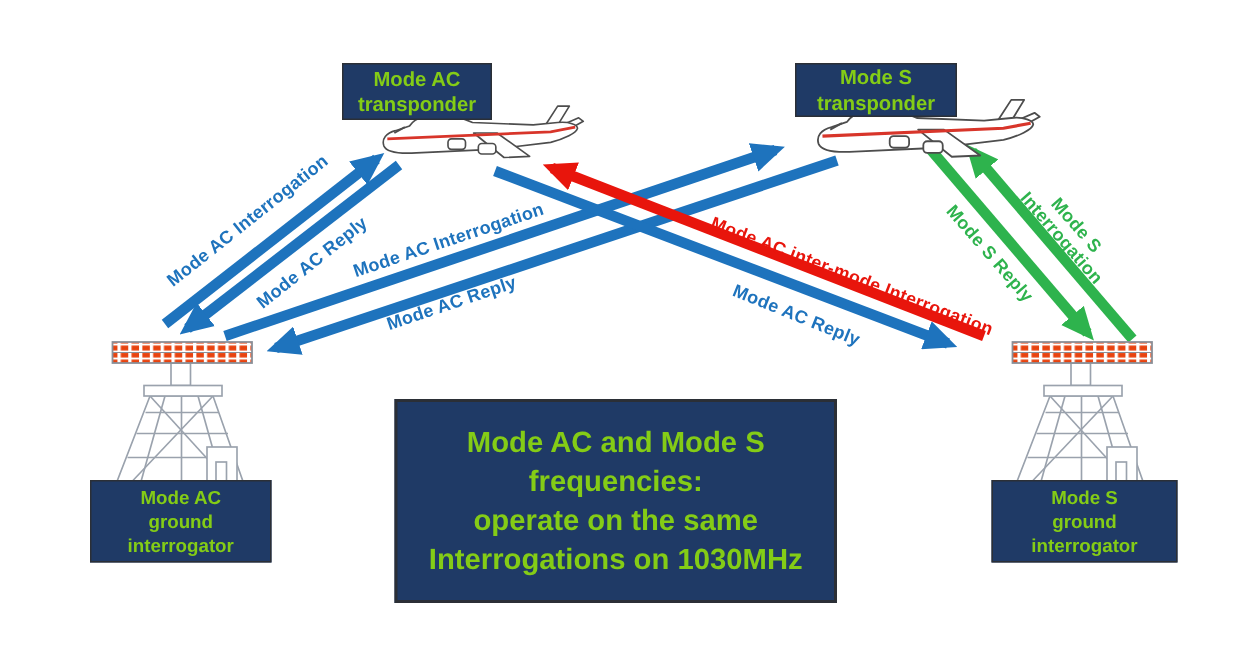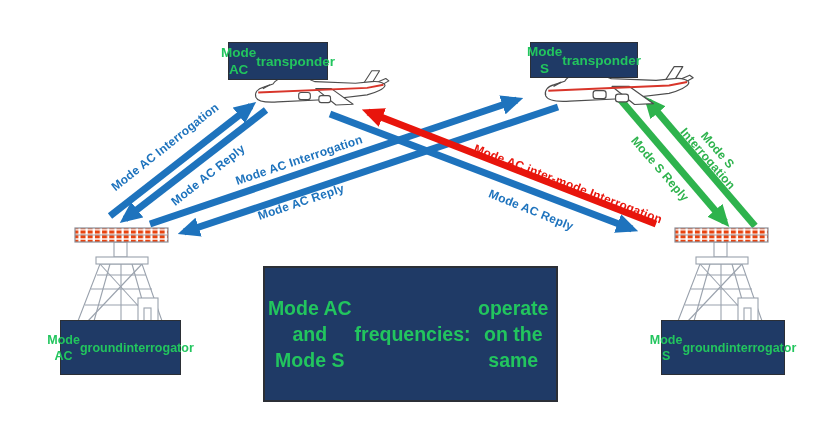--- a/index.html
+++ b/index.html
@@ -1,22 +1,22 @@
 <!DOCTYPE html>
 <html><head>
 <meta charset="utf-8">
 <style>
   html,body{margin:0;padding:0;background:#fff;}
   #canvas{
     position:relative;width:825px;height:434px;background:#ffffff;overflow:hidden;
     font-family:"Liberation Sans","DejaVu Sans",sans-serif;
   }
   .navy-box{
-    position:absolute;background:#1F3A66;color:#22c55e;border:1px solid #2b2f36;
-    display:flex;align-items:center;justify-content:center;
+    position:absolute;background:#1F3A66;color:#84cc16;border:1px solid #2b2f36;
+    display:flex;flex-direction:column;align-items:center;justify-content:center;
     text-align:center;font-weight:bold;box-sizing:border-box;
   }
   .navy-box .ln{display:block;}
   .t-box{font-size:13.5px;line-height:17px;}
   .g-box{font-size:12.5px;line-height:16px;}
   #info-box{font-size:19.5px;line-height:26px;border-width:2px;}
   .lbl{
     position:absolute;font-weight:bold;white-space:nowrap;font-size:12px;
     transform:translate(-50%,-50%) rotate(var(--r));letter-spacing:.2px;
   }
@@ -148,20 +148,21 @@
   <div class="navy-box g-box" style="left:661px;top:320px;width:124px;height:55px;">
     <span class="ln">Mode S</span>
     <span class="ln">ground</span>
     <span class="ln">interrogator</span>
   </div>
 
   <div class="navy-box" id="info-box" style="left:263px;top:266px;width:295px;height:136px;">
     <span class="ln">Mode AC and Mode S</span>
     <span class="ln">frequencies:</span>
     <span class="ln">operate on the same</span>
+    <span class="ln">Interrogations on 1030MHz</span>
   </div>
 
   <div class="lbl" style="left:165px;top:147px;--r:-38.5deg;color:#1E73BD;">Mode AC Interrogation</div>
 
   <div class="lbl" style="left:208px;top:175px;--r:-38.5deg;color:#1E73BD;">Mode AC Reply</div>
 
   <div class="lbl" style="left:299px;top:160px;--r:-18.5deg;color:#1E73BD;">Mode AC Interrogation</div>
 
   <div class="lbl" style="left:301px;top:202px;--r:-18.5deg;color:#1E73BD;">Mode AC Reply</div>
 

